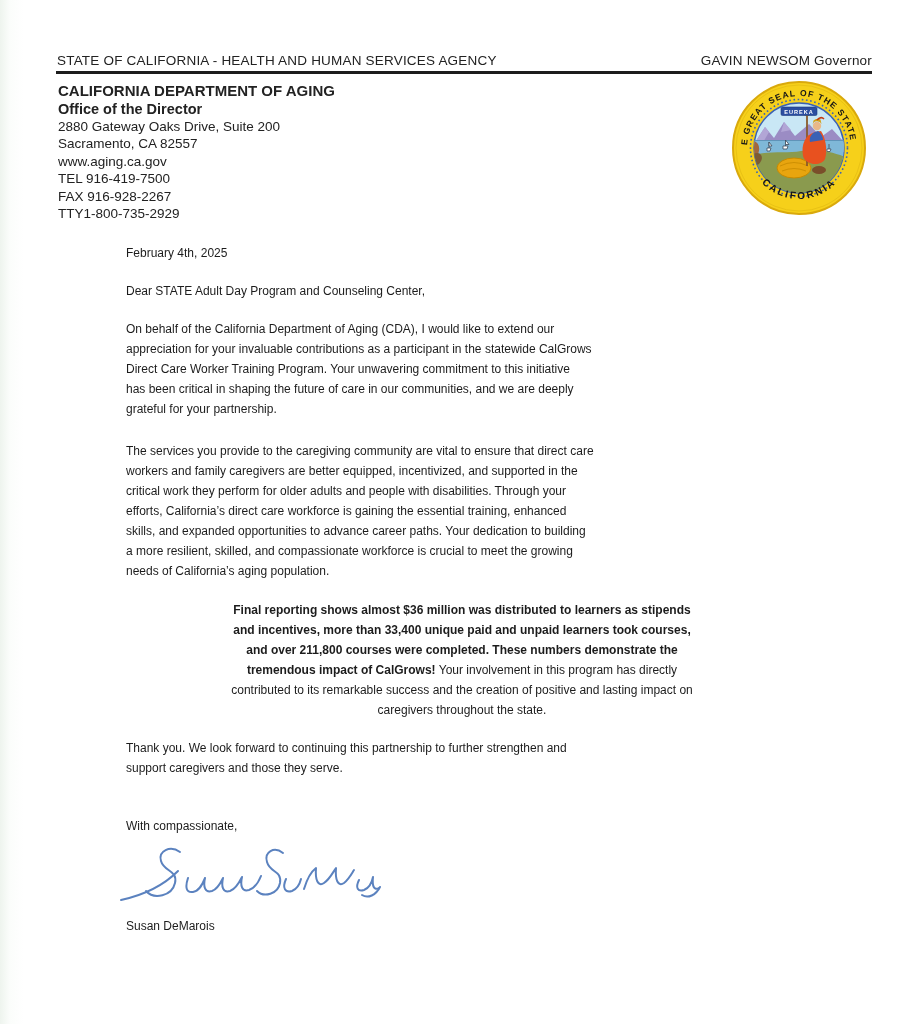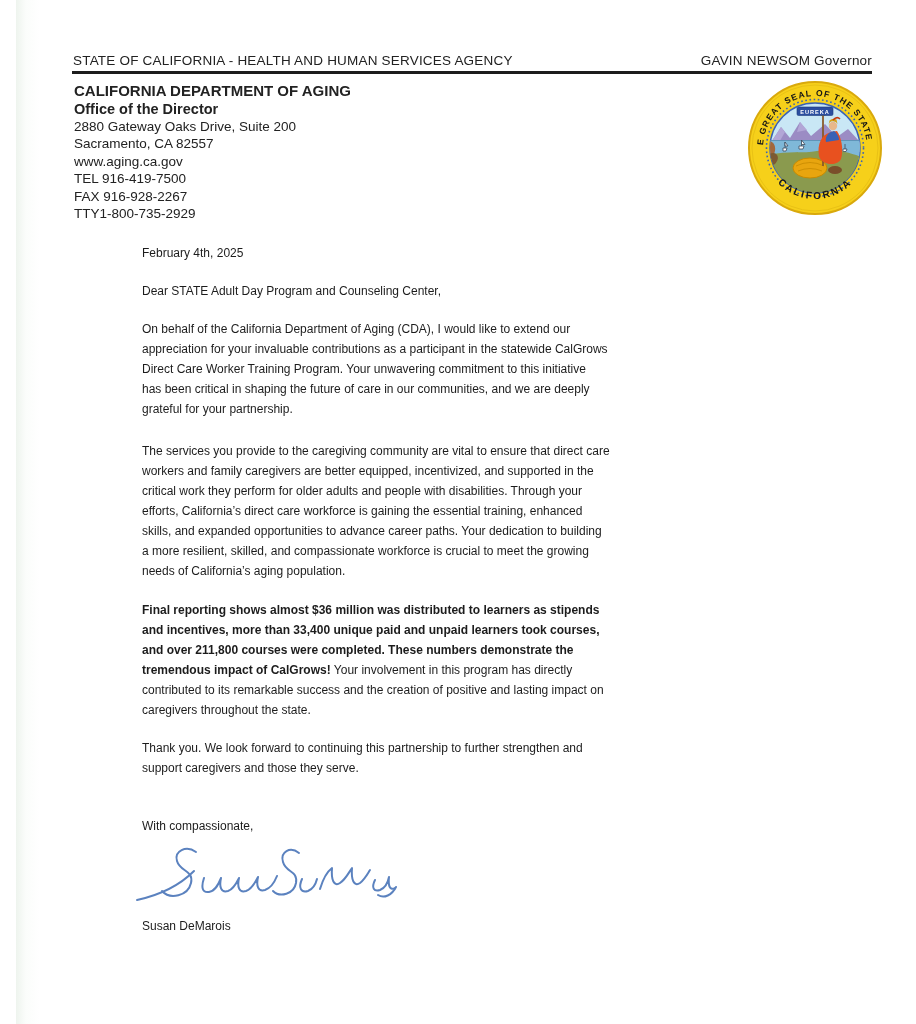--- a/index.html
+++ b/index.html
@@ -7,21 +7,20 @@
     width:916px;height:1024px;
     background:#ffffff;
     font-family:"Liberation Sans", sans-serif;
     color:#1c1c1c;
     position:relative;
     overflow:hidden;
   }
   .page{
     position:absolute;inset:0;
     background:linear-gradient(90deg,#eef4ee 0px,#fbfdfb 10px,#ffffff 24px);
-    margin-left:16px;
   }
   
   .gov-header{
     position:absolute;left:57px;right:44px;top:53px;
     display:flex;justify-content:space-between;align-items:flex-end;
     font-size:13.5px;letter-spacing:.2px;color:#222;
   }
   .gov-rule{
     position:absolute;left:56px;right:44px;top:71px;height:3px;background:#1d1d1d;
   }
@@ -37,21 +36,21 @@
   
   .body-block{
     position:absolute;left:126px;width:672px;
     font-size:12px;line-height:20px;color:#1c1c1c;
     white-space:pre-line;
   }
   .b-date{top:243px;}
   .b-salutation{top:281px;}
   .b-p1{top:319px;}
   .b-p2{top:441px;}
-  .b-p3{top:600px;}
+  .b-p3{top:600px;text-align:center;}
   .b-p4{top:738px;}
   .b-closing{top:816px;}
   .b-typed-name{top:916px;}
   .bold{font-weight:bold;}
   
   .signature{position:absolute;left:116px;top:843px;width:268px;height:66px;}
 </style>
 </head>
 <body>
 

